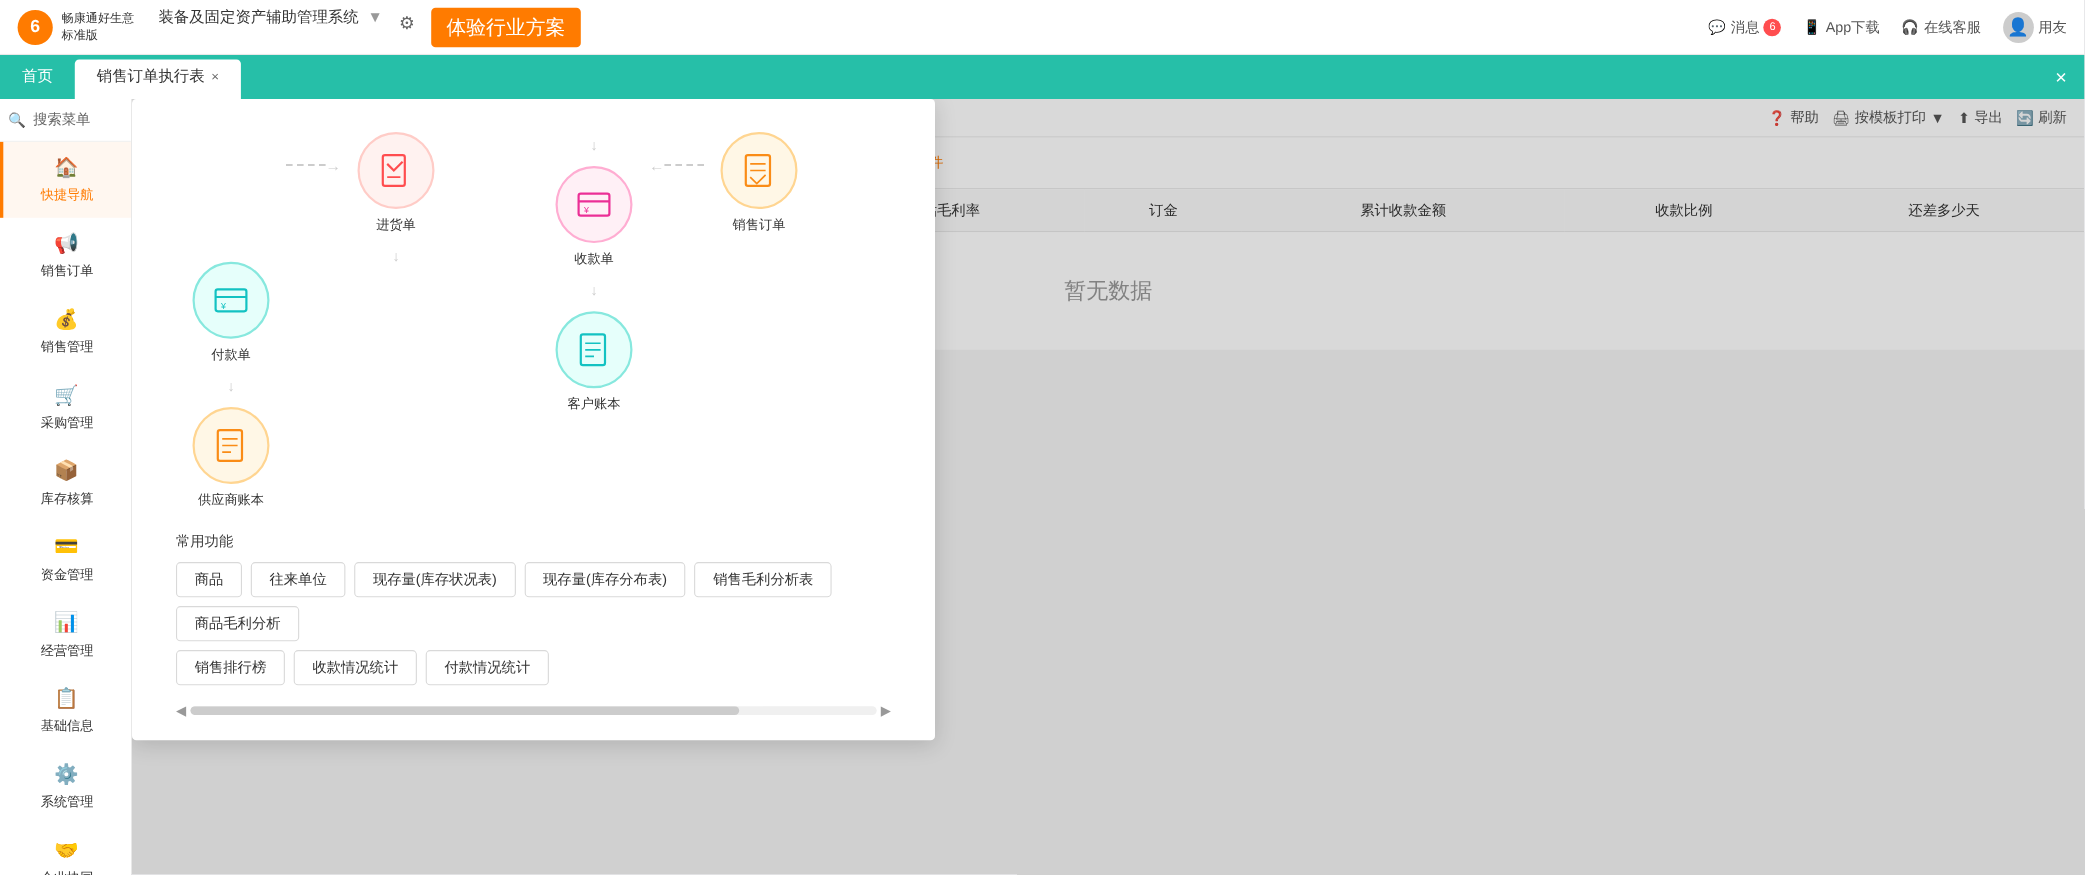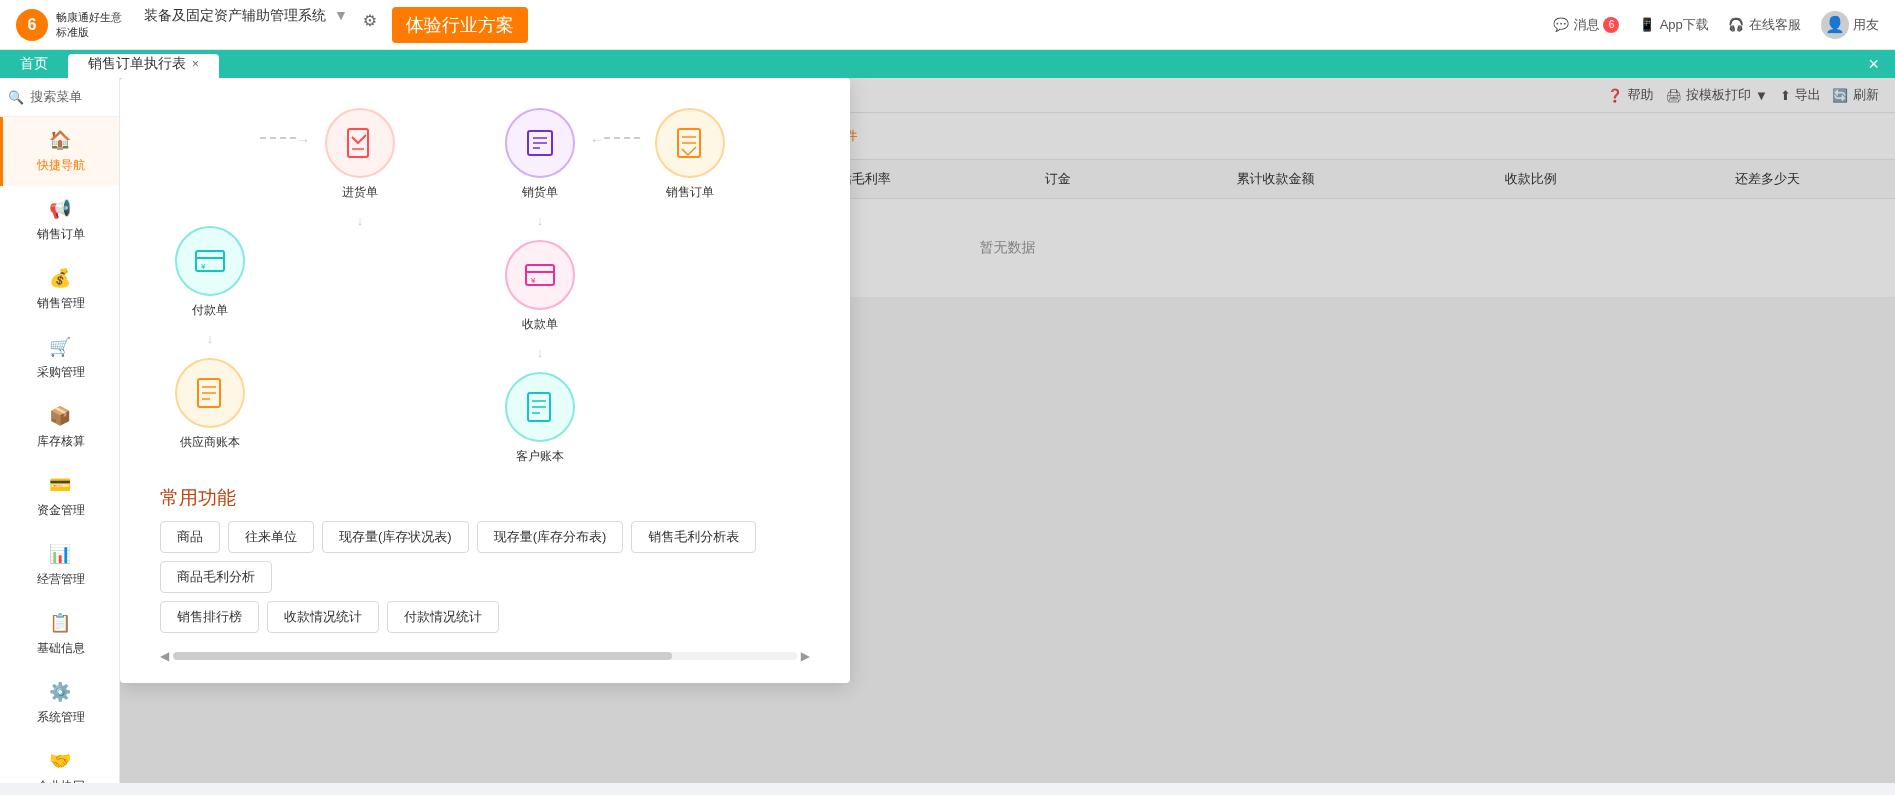--- a/index.html
+++ b/index.html
@@ -53,21 +53,21 @@
       display: flex; align-items: center; justify-content: center;
     }
     .user-avatar {
       width: 28px; height: 28px; border-radius: 50%; background: #ccc;
       display: flex; align-items: center; justify-content: center;
       overflow: hidden;
     }
 
     
     .tab-bar {
-      height: 28px;
+      height: 40px;
       background: #26bfa8;
       display: flex;
       align-items: stretch;
     }
     .tab-item {
       display: flex; align-items: center; padding: 0 20px;
       font-size: 14px; cursor: pointer; gap: 6px;
     }
     .tab-item.home { color: white; font-weight: 500; }
     .tab-item.active { background: white; color: #333; border-radius: 4px 4px 0 0; margin-top: 4px; padding-bottom: 4px; }
@@ -152,21 +152,21 @@
       width: 100%;
       border-collapse: collapse;
       background: white;
     }
     .data-table th {
       background: #fafafa; border-bottom: 1px solid #e8e8e8;
       padding: 10px 12px; text-align: center; font-weight: 500; color: #333; font-size: 13px;
       white-space: nowrap;
     }
     .no-data {
-      text-align: center; padding: 40px; color: #999; font-size: 14px;
+      text-align: center; padding: 40px; color: #999; font-size: 20px;
       background: white;
     }
 
     
     .modal-overlay {
       position: absolute;
       top: 0; left: 0; right: 0; bottom: 0;
       background: rgba(0,0,0,0.15);
       z-index: 100;
       display: flex;
@@ -210,21 +210,21 @@
     .flow-circle.green { background: #e8f7f0; color: #52c41a; border: 2px solid #b7eb8f; }
     .flow-circle.red { background: #fff2f0; color: #ff4d4f; border: 2px solid #ffccc7; }
     .flow-circle.purple { background: #f9f0ff; color: #722ed1; border: 2px solid #d3adf7; }
     .flow-circle.orange { background: #fff7e6; color: #fa8c16; border: 2px solid #ffd591; }
     .flow-circle.teal { background: #e6fffb; color: #13c2c2; border: 2px solid #87e8de; }
     .flow-circle.pink { background: #fff0f6; color: #eb2f96; border: 2px solid #ffadd2; }
     .flow-label { font-size: 12px; color: #333; text-align: center; }
 
     
     .common-functions { margin-top: 10px; }
-    .common-title { font-size: 19px; color: #c2410c; margin-bottom: 10px; font-weight: 500; }
+    .common-title { font-size: 13px; color: #404040; margin-bottom: 10px; font-weight: 500; }
     .func-grid { display: flex; flex-wrap: wrap; gap: 8px; }
     .func-btn {
       border: 1px solid #d9d9d9; background: white;
       padding: 6px 16px; border-radius: 4px; font-size: 13px; color: #333;
       cursor: pointer; white-space: nowrap;
     }
 
     
     .modal-scrollbar {
       margin-top: 16px;
@@ -451,31 +451,20 @@
               <span class="flow-label">进货单</span>
             </div>
             <div style="display:flex;align-items:center;justify-content:center;color:#ccc;padding:4px;">↓</div>
             <div class="flow-node">
             </div>
           </div>
 
           <div style="width:80px;"></div>
 
           <div class="flow-column">
-            <div class="flow-node">
-              <div class="flow-circle purple">
-                <svg width="32" height="32" viewBox="0 0 32 32">
-                    <rect x="4" y="4" width="24" height="24" rx="2" fill="none" stroke="#722ed1" stroke-width="2"></rect>
-                    <line x1="9" y1="11" x2="23" y2="11" stroke="#722ed1" stroke-width="1.5"></line>
-                    <line x1="9" y1="16" x2="23" y2="16" stroke="#722ed1" stroke-width="1.5"></line>
-                    <line x1="9" y1="21" x2="16" y2="21" stroke="#722ed1" stroke-width="1.5"></line>
-                  </svg>
-              </div>
-              <span class="flow-label">销货单</span>
-            </div>
             <div style="display:flex;align-items:center;justify-content:center;color:#ccc;padding:4px;">↓</div>
             <div class="flow-node">
               <div class="flow-circle pink">
                 <svg width="32" height="32" viewBox="0 0 32 32">
                     <rect x="2" y="6" width="28" height="20" rx="2" fill="none" stroke="#eb2f96" stroke-width="2"></rect>
                     <line x1="2" y1="13" x2="30" y2="13" stroke="#eb2f96" stroke-width="2"></line>
                     <text x="7" y="24" font-size="8" fill="#eb2f96">¥</text>
                   </svg>
               </div>
               <span class="flow-label">收款单</span>

